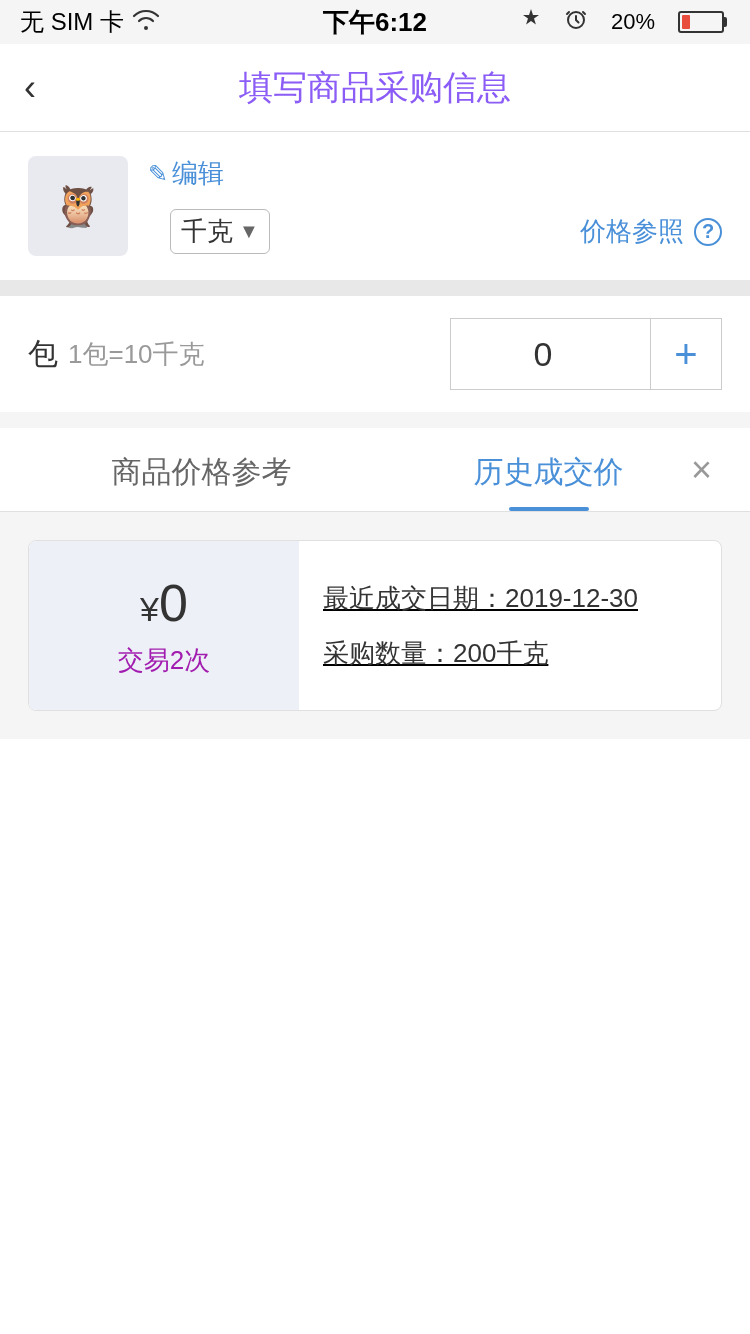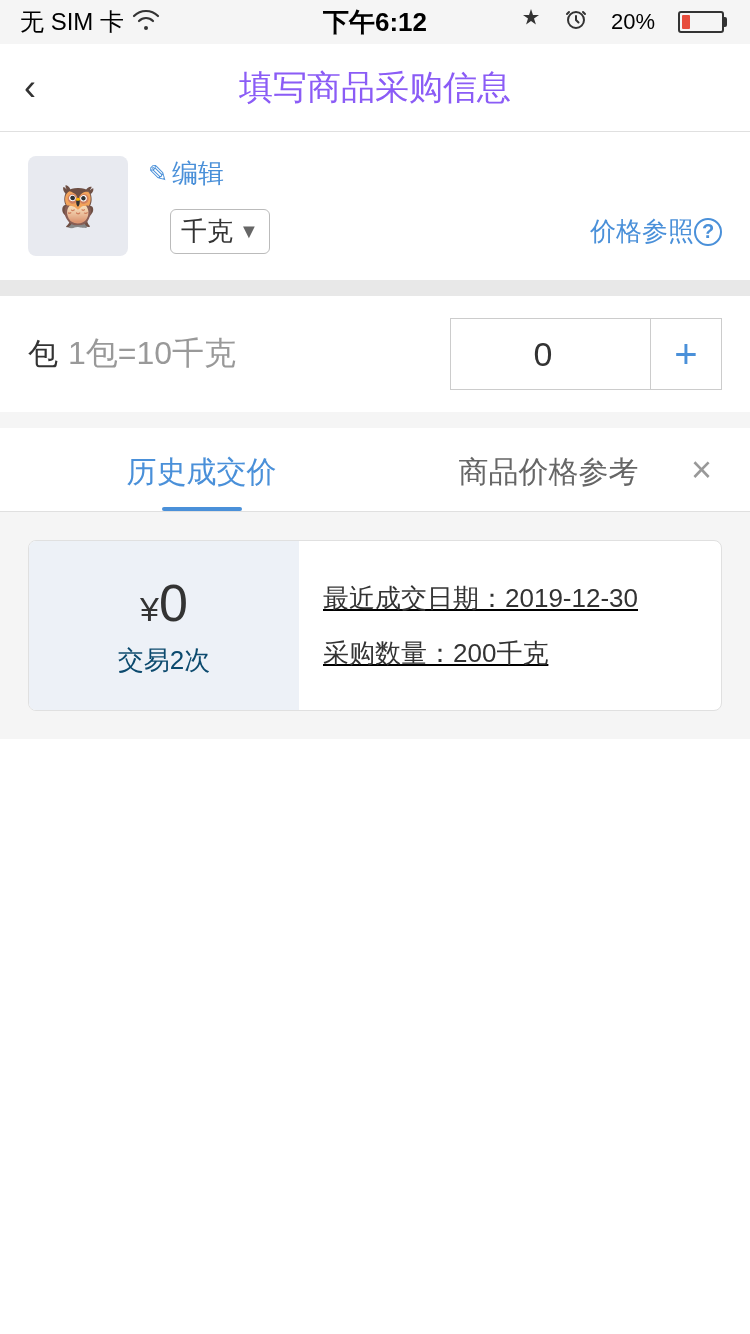--- a/index.html
+++ b/index.html
@@ -168,21 +168,21 @@
     }
     .unit-select-wrap .caret {
       font-size: 20px;
       color: #666;
     }
     .price-ref {
       font-size: 26px;
       color: #4a90d9;
       display: flex;
       align-items: center;
-      gap: 0;
+      gap: 10px;
       cursor: pointer;
     }
     .price-ref-icon {
       width: 28px;
       height: 28px;
       border: 2px solid #4a90d9;
       border-radius: 50%;
       display: inline-flex;
       align-items: center;
       justify-content: center;
@@ -211,21 +211,21 @@
       display: flex;
       align-items: center;
       gap: 10px;
     }
     .qty-unit-big {
       font-size: 30px;
       color: #333;
       font-weight: 500;
     }
     .qty-sub {
-      font-size: 32px;
+      font-size: 26px;
       color: #999;
     }
     .qty-input-wrap {
       display: flex;
       align-items: center;
       gap: 0;
     }
     .qty-input {
       width: 200px;
       height: 72px;
@@ -323,21 +323,21 @@
       font-size: 52px;
       font-weight: 400;
       color: #333;
     }
     .history-price-symbol {
       font-size: 34px;
       color: #333;
     }
     .history-trades {
       font-size: 26px;
-      color: #0c4a6e;
+      color: #a21caf;
       margin-top: 10px;
     }
     .history-right {
       flex: 1;
       padding: 28px 24px;
       display: flex;
       flex-direction: column;
       gap: 16px;
       justify-content: center;
       text-decoration: underline;
@@ -430,25 +430,25 @@
     <span class="qty-unit-big">包</span>
     <span class="qty-sub">1包=10千克</span>
   </div>
   <div class="qty-input-wrap">
     <input type="number" class="qty-input" value="0" style="">
     <div class="qty-plus">+</div>
   </div>
 </div>
 
 <div class="tabs-bar">
+  <div class="tab-item">
+    <span>商品价格参考</span>
+  </div>
   <div class="tab-item active">
     <span>历史成交价</span>
-  </div>
-  <div class="tab-item">
-    <span>商品价格参考</span>
   </div>
   <div class="tab-close">×</div>
 </div>
 
 <div class="history-section">
   <div class="history-card">
 
     <div class="history-left">
       <div class="history-price">
         <span class="history-price-symbol">¥</span><span>0</span>

